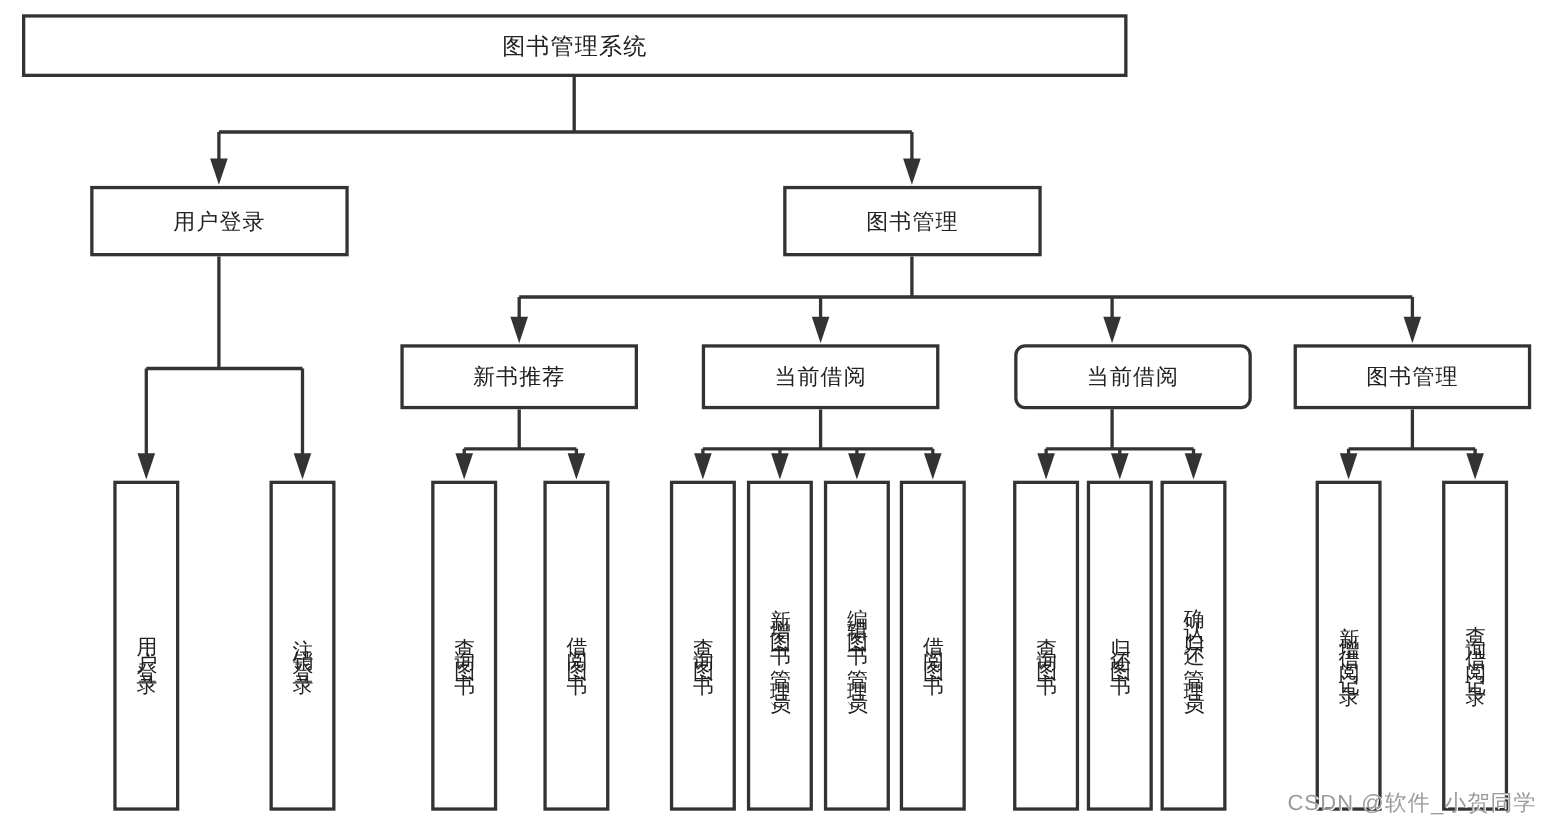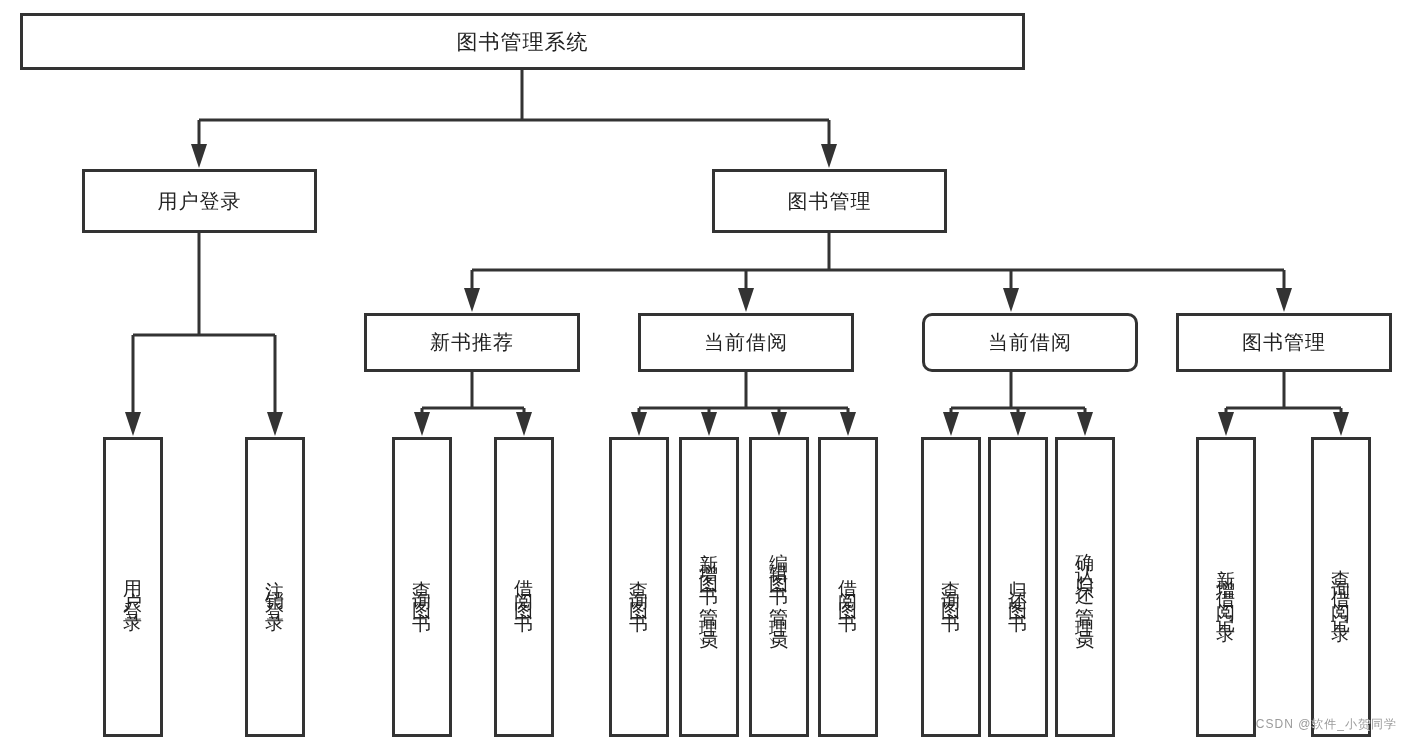--- a/index.html
+++ b/index.html
@@ -56,21 +56,21 @@
     text-orientation: mixed;
     letter-spacing: 11px;
     line-height: 1;
     white-space: nowrap;
   }
   .watermark {
     position: absolute;
     right: 8px;
     top: 716px;
     color: #9b9b9b;
-    font-size: 12px;
+    font-size: 20px;
     letter-spacing: 1px;
     z-index: 3;
     text-shadow: 1px 1px 0 #ffffff;
   }
 </style>
 </head>
 <body>
 
 <div class="stage">
 

